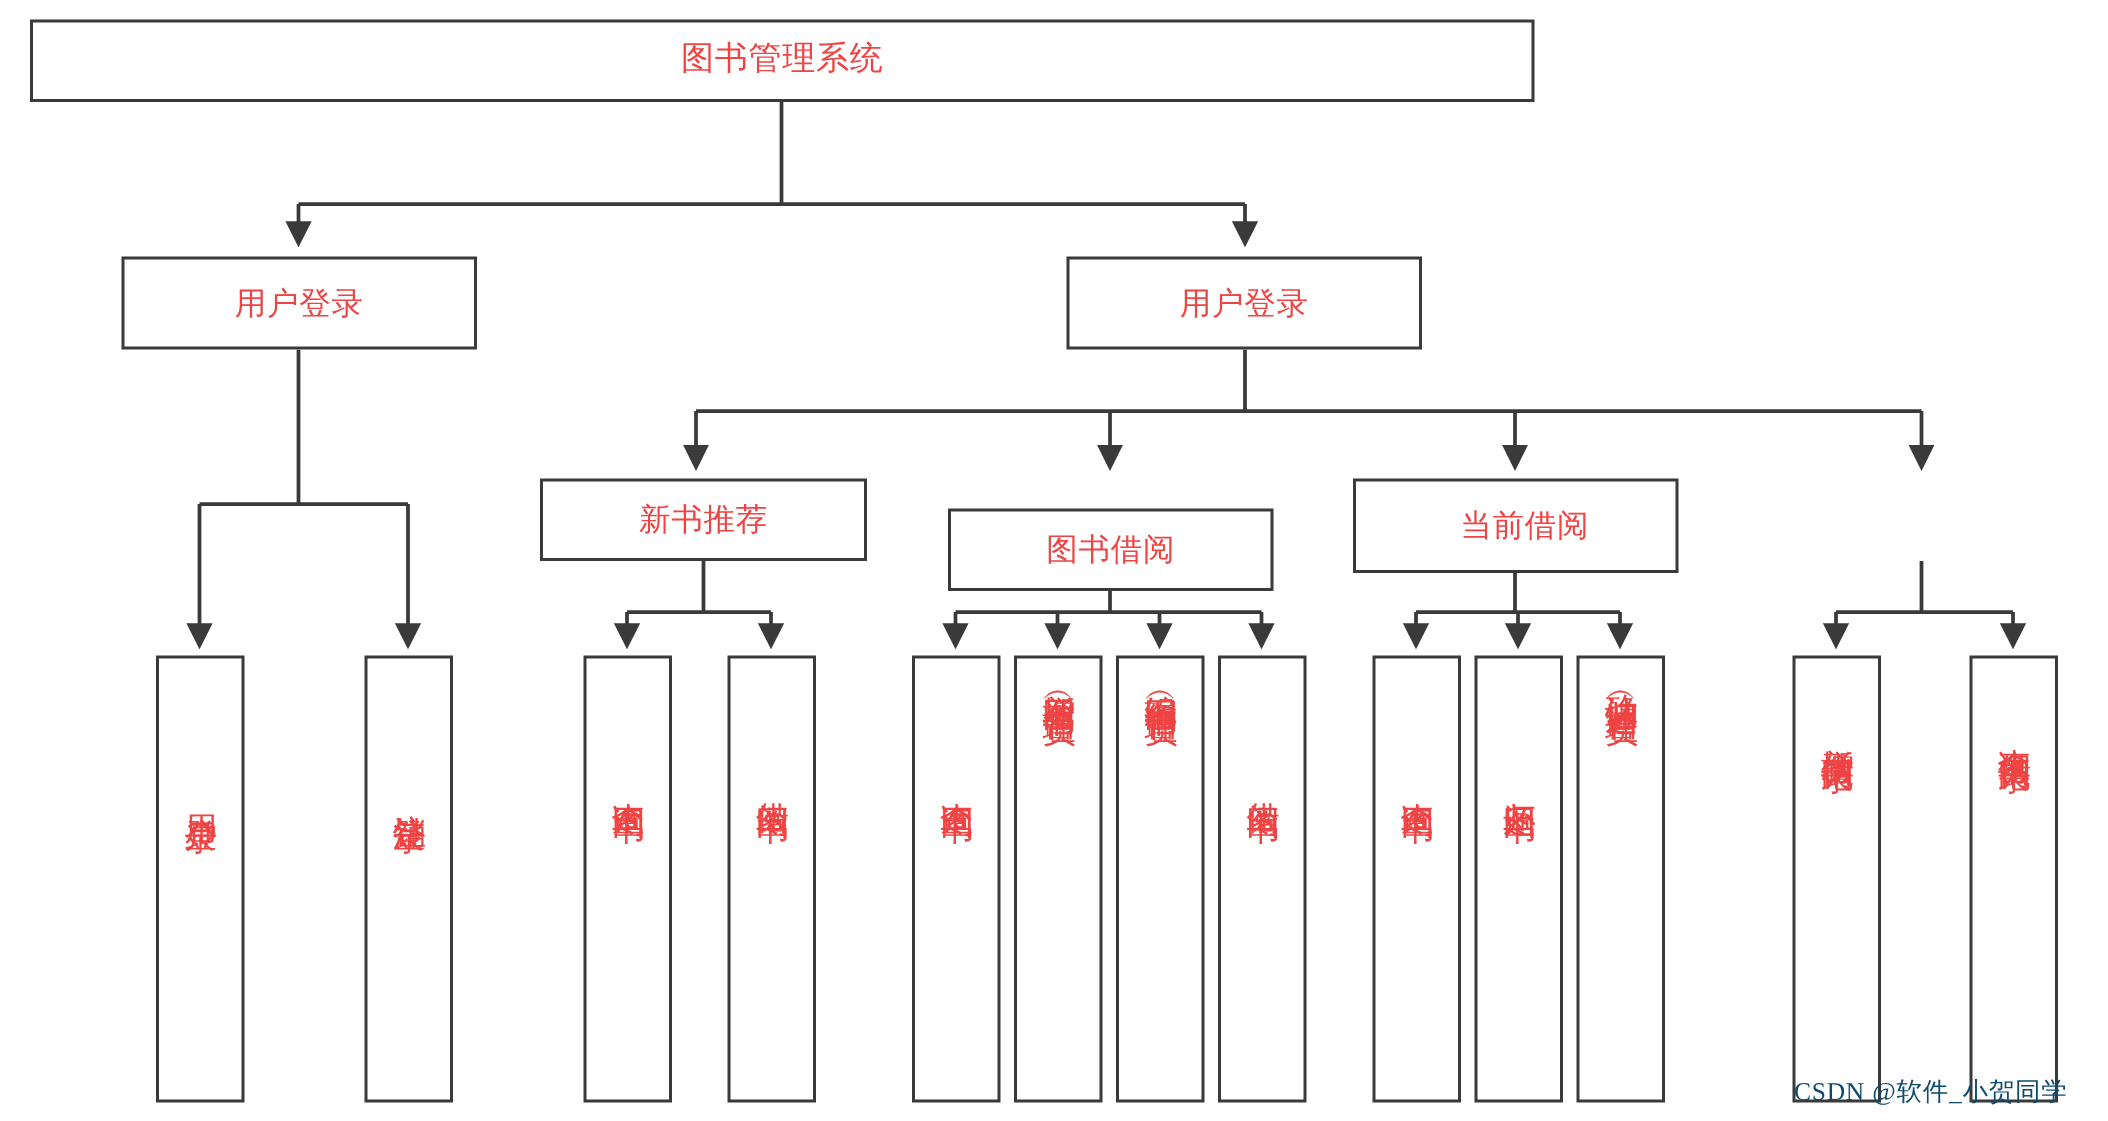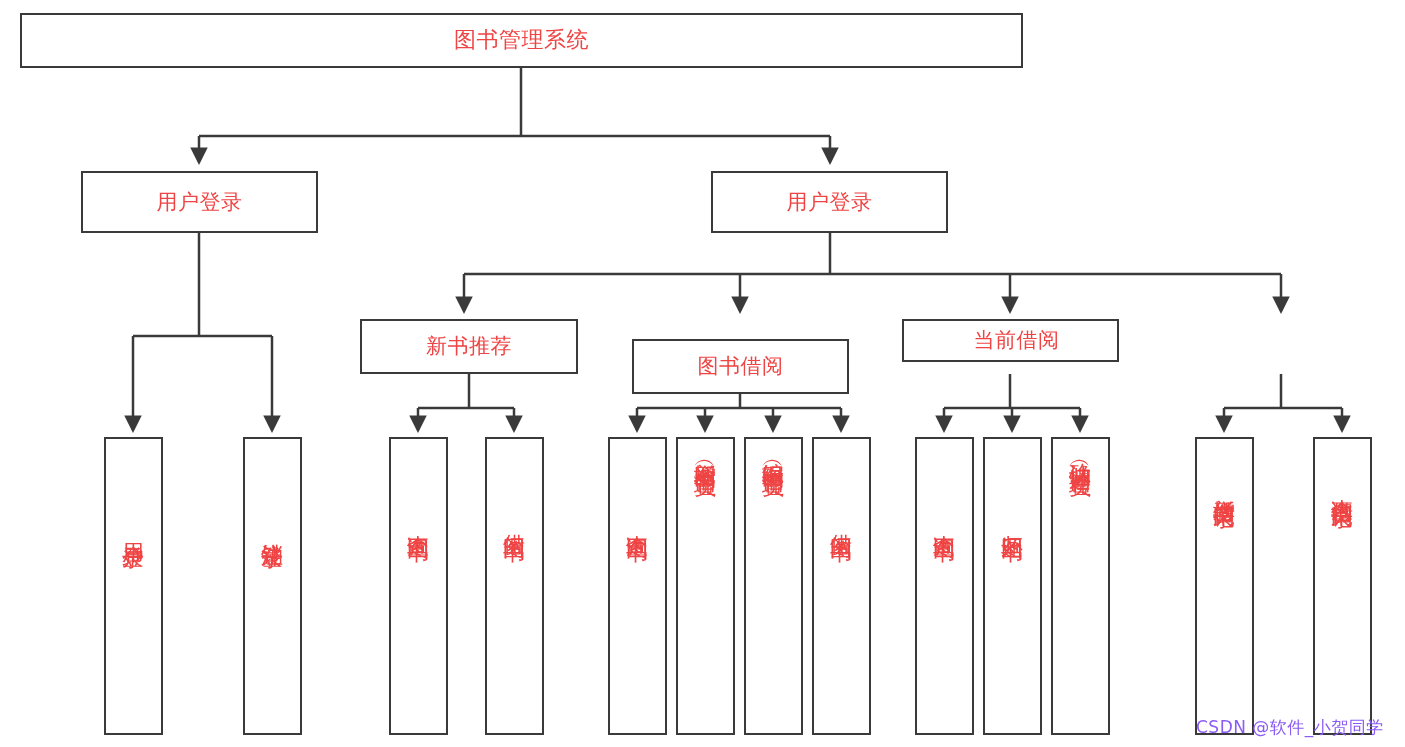--- a/index.html
+++ b/index.html
@@ -58,24 +58,25 @@
   .node.vert .label {
     writing-mode: vertical-rl;
     text-orientation: upright;
     font-size: 22px;
     line-height: 1.05;
     letter-spacing: 2px;
     white-space: nowrap;
   }
   .watermark {
     position: absolute;
-    color: #8b5cf6;
+    color: #0c4a6e;
     font-size: 17px;
     white-space: nowrap;
     letter-spacing: 0.5px;
+    font-family: Liberation Serif, serif;
   }
 </style>
 </head>
 <body>
 
 <div id="canvas">
 
   <svg id="edges" viewBox="0 0 1405 747">
     <defs>
       <marker id="arrow" viewBox="0 0 12 12" refX="10" refY="6" markerWidth="7" markerHeight="7" orient="auto-start-reverse">
@@ -140,21 +141,21 @@
   </div>
 
   <div class="node horiz" style="left:360px; top:319px; width:218px; height:55px;">
     <span class="label">新书推荐</span>
   </div>
 
   <div class="node horiz" style="left:632px; top:319px; width:217px; height:55px;margin-top:20px;">
     <span class="label">图书借阅</span>
   </div>
 
-  <div class="node horiz" style="left:902px; top:319px; width:217px; height:43px;padding-left:12px;">
+  <div class="node horiz" style="left:902px; top:319px; width:217px; height:63px;padding-left:12px;">
     <span class="label">当前借阅</span>
   </div>
 
 
   <div class="node vert" style="left:104px; top:437px; width:59px; height:298px; padding-top:86px;">
     <span class="label">用户登录</span>
   </div>
 
   <div class="node vert" style="left:243px; top:437px; width:59px; height:298px; padding-top:86px;">
     <span class="label">注销登录</span>

